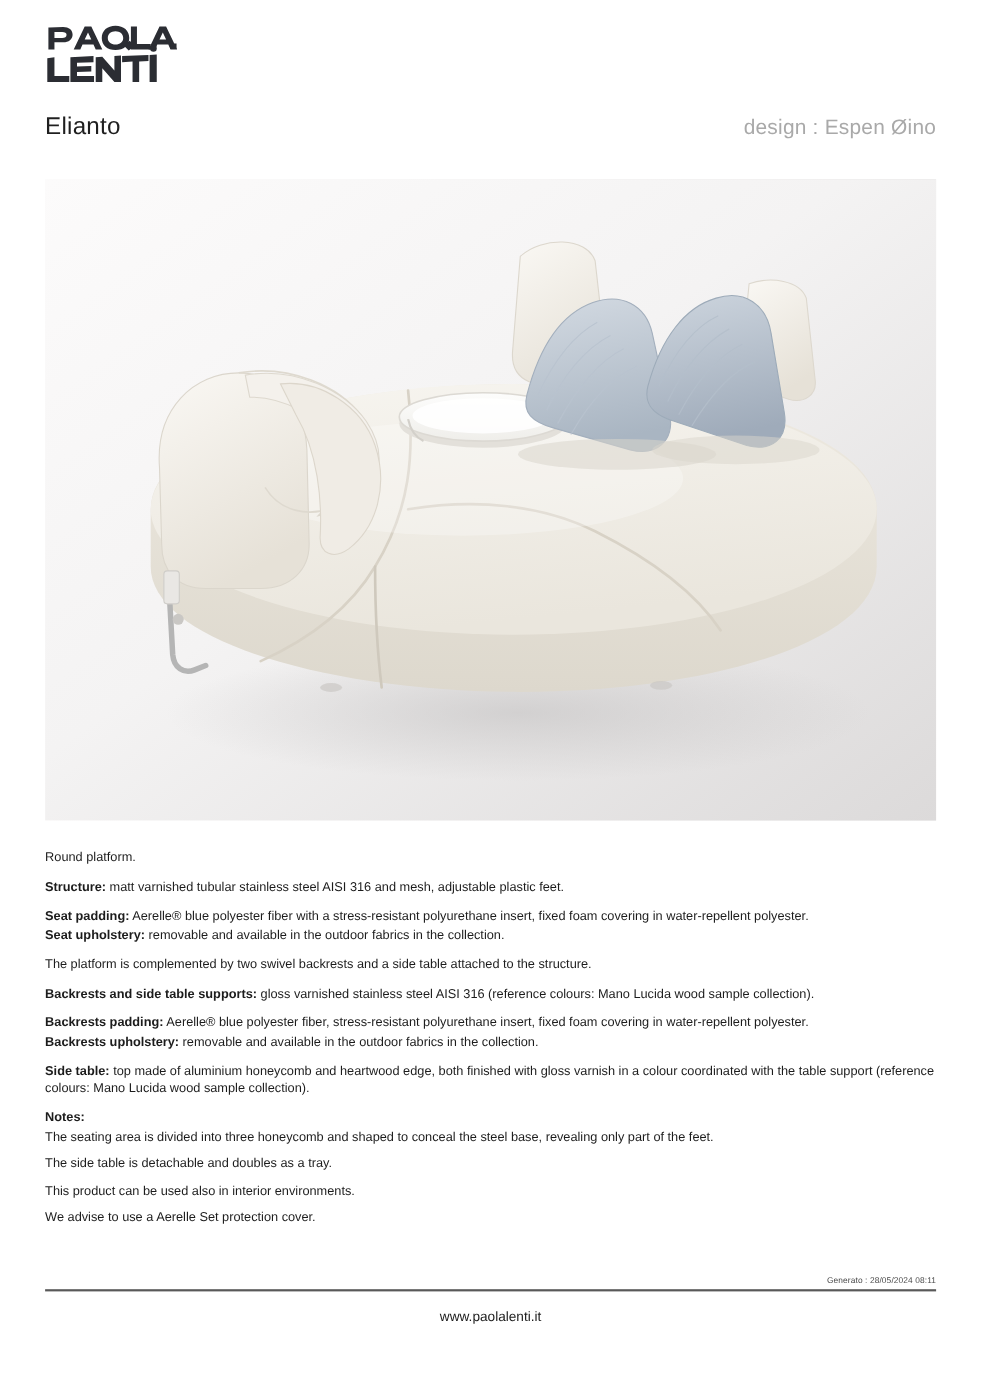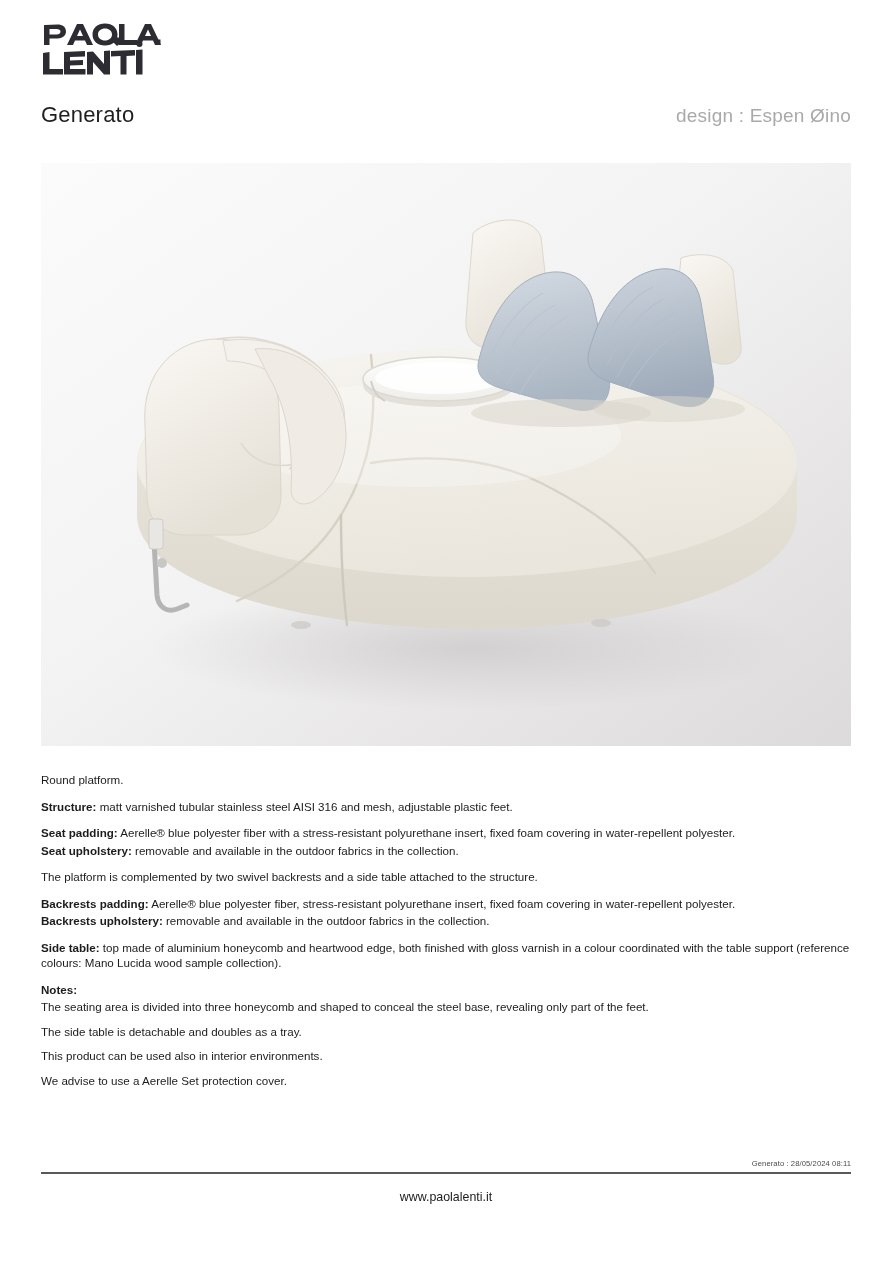--- a/index.html
+++ b/index.html
@@ -147,21 +147,21 @@
         <path d="M46 60 L88 58 L88 69 L58 70 L58 77 L84 76 L84 86 L58 87 L58 94 L89 94 L89 105 L46 105 Z"></path>
         <path d="M92 60 L104 59 L126 84 L126 58 L138 57 L138 105 L126 105 L104 80 L104 105 L92 105 Z"></path>
         <path d="M140 58 L188 56 L188 67 L171 68 L171 105 L159 105 L159 68 L140 69 Z"></path>
         <path d="M190 56 L203 55 L203 105 L190 105 Z"></path>
         <circle cx="197" cy="44" r="6"></circle>
       </g>
     </svg>
   </div>
 
   <div class="title-row">
-    <div class="product-title">Generato</div>
+    <div class="product-title">Elianto</div>
     <div class="designer">design : Espen Øino</div>
   </div>
 
   <div class="photo">
     <svg viewBox="0 0 810 583" preserveAspectRatio="xMidYMid slice">
       <defs>
         <linearGradient id="bg" x1="0" y1="0" x2="1" y2="1">
           <stop offset="0" stop-color="#fcfbfb"></stop>
           <stop offset="0.45" stop-color="#f4f3f3"></stop>
           <stop offset="1" stop-color="#dcdada"></stop>
@@ -271,20 +271,23 @@
     <p class="para tight">
       <b class="label">Seat padding:</b><span> Aerelle® blue polyester fiber with a stress-resistant polyurethane insert, fixed foam covering in water-repellent polyester.</span>
     </p>
 
     <p class="para">
       <b class="label">Seat upholstery:</b><span> removable and available in the outdoor fabrics in the collection.</span>
     </p>
 
     <p class="para">The platform is complemented by two swivel backrests and a side table attached to the structure.</p>
 
+    <p class="para">
+      <b class="label">Backrests and side table supports:</b><span> gloss varnished stainless steel AISI 316 (reference colours: Mano Lucida wood sample collection).</span>
+    </p>
 
     <p class="para tight">
       <b class="label">Backrests padding:</b><span> Aerelle® blue polyester fiber, stress-resistant polyurethane insert, fixed foam covering in water-repellent polyester.</span>
     </p>
 
     <p class="para">
       <b class="label">Backrests upholstery:</b><span> removable and available in the outdoor fabrics in the collection.</span>
     </p>
 
     <p class="para">

